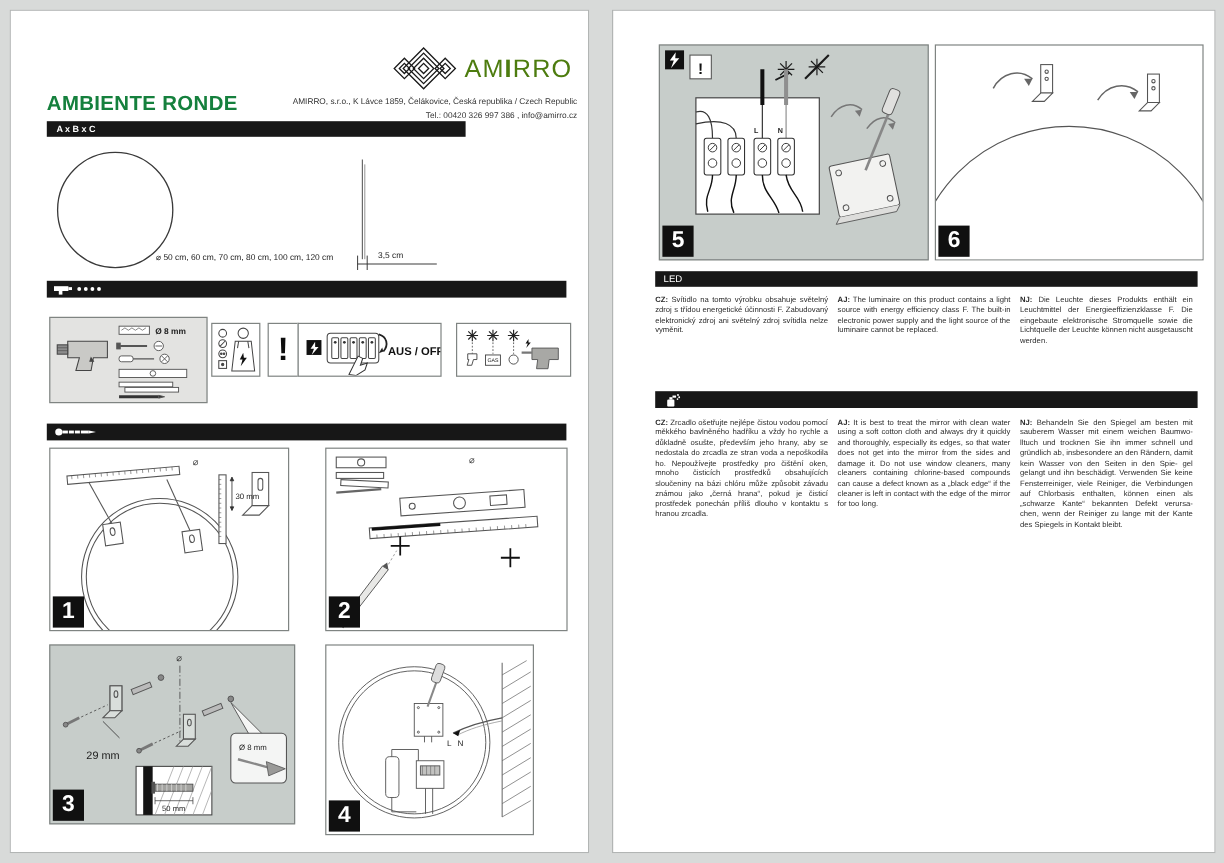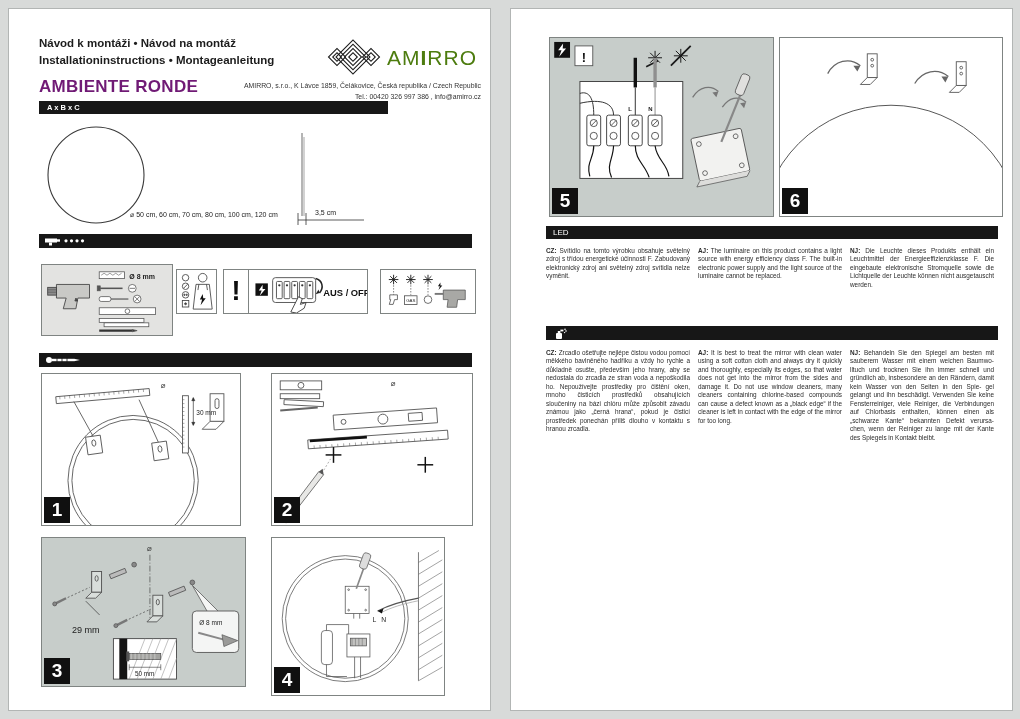--- a/index.html
+++ b/index.html
@@ -14,35 +14,31 @@
   .panel.gray{background:#c7cdca;}
   .panel svg{position:absolute;left:0;top:0;width:100%;height:100%;}
   .stepnum{
     position:absolute;left:2px;bottom:2px;width:26px;height:26px;background:#101010;
     color:#fff;font-weight:700;font-size:19px;display:flex;align-items:center;justify-content:center;
   }
   .col{position:absolute;width:144px;font-size:6.4px;line-height:1.32;text-align:justify;color:#2b2b2b;}
   .col b{font-weight:700;}
   text{font-family:"Liberation Sans",sans-serif;}
   .hdr{font-weight:700;font-size:11.5px;line-height:1.5;color:#1c1c1c;}
-  .title{font-weight:700;font-size:17px;letter-spacing:.3px;color:#701a75;}
+  .title{font-weight:700;font-size:17px;letter-spacing:.3px;color:#15803d;}
   .addr{font-size:6.9px;line-height:1.55;text-align:right;color:#333;}
   .brand{font-size:21px;letter-spacing:1px;color:#4d7c0f;}
   .brand b{font-weight:700;}
   .warnbox{display:flex;align-items:center;justify-content:center;font-weight:700;}
 </style>
 </head>
 <body>
 
 <div class="page" style="left:8px;top:8px;width:483px;height:703px;">
 
-  <div class="a hdr" style="left:30px;top:26px;">
-    <div>Návod k montáži • Návod na montáž</div>
-    <div>Installationinstructions • Montageanleitung</div>
-  </div>
 
   <div class="a title" style="left:30px;top:68px;">AMBIENTE RONDE</div>
 
   <div class="a" style="left:318px;top:26px;display:flex;align-items:center;gap:6px;">
     <svg width="54" height="46" viewBox="0 0 54 46">
       <g fill="none" stroke="#1b1b1b" stroke-width="1.1">
         <rect x="14" y="10" width="24" height="24" transform="rotate(45 26 22)"></rect>
         <rect x="17" y="13" width="18" height="18" transform="rotate(45 26 22)"></rect>
         <rect x="20" y="16" width="12" height="12" transform="rotate(45 26 22)"></rect>
         <rect x="23" y="19" width="6" height="6" transform="rotate(45 26 22)"></rect>

